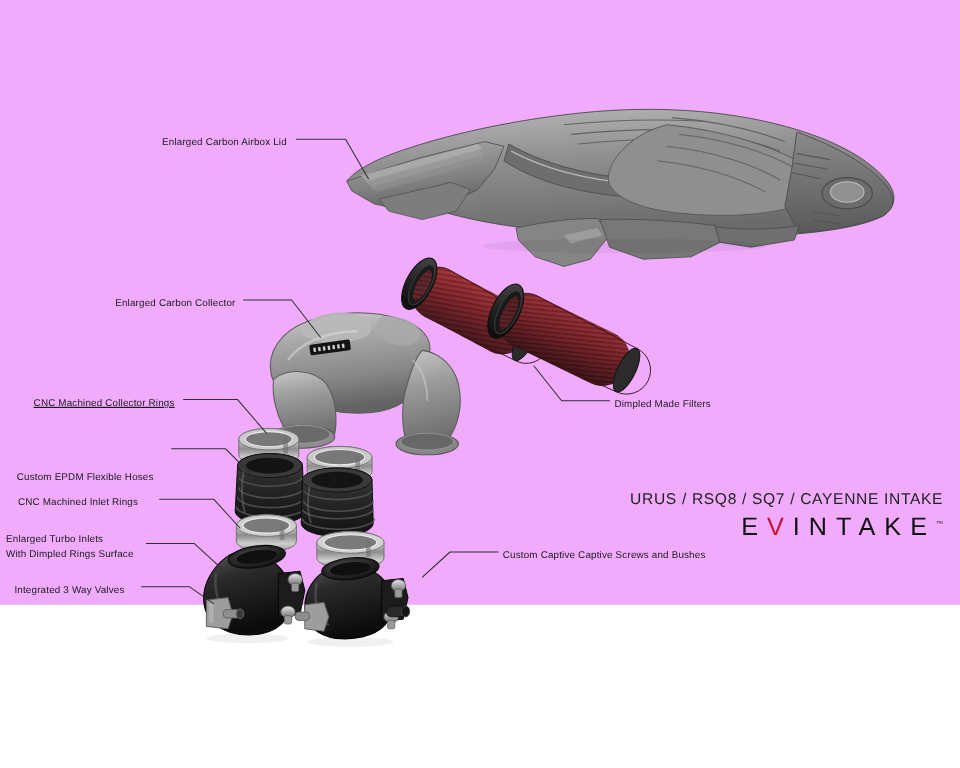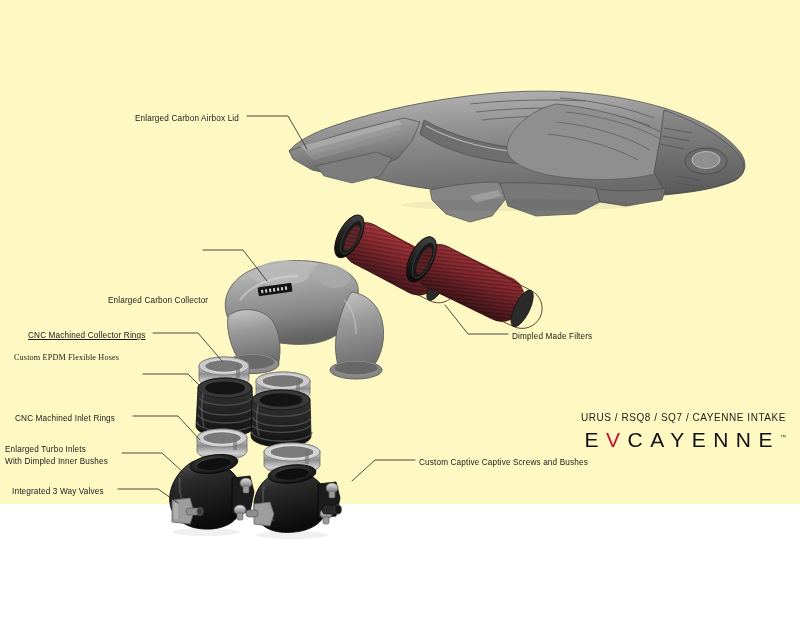--- a/index.html
+++ b/index.html
@@ -1,26 +1,26 @@
 <!DOCTYPE html>
 <html><head>
 <meta charset="utf-8">
 <style>
   html,body{margin:0;padding:0;background:#fff;}
   body{width:800px;height:640px;font-family:"Liberation Sans",sans-serif;overflow:hidden;}
-  #stage{position:relative;width:800px;height:504px;background:#fef9c3;}
+  #stage{position:relative;width:800px;height:504px;background:#f0abfc;}
 
   .callout{position:absolute;font-size:8.2px;color:#1a1a1a;letter-spacing:.15px;white-space:nowrap;line-height:11.5px;}
   .callout.two{white-space:normal;}
 
   svg.leaders{position:absolute;left:0;top:0;width:800px;height:640px;pointer-events:none;}
 
   
   #brand{position:absolute;right:14px;bottom:52px;text-align:right;}
-  #brand .sub{font-size:10px;color:#222;letter-spacing:.55px;margin-bottom:5px;}
+  #brand .sub{font-size:13px;color:#222;letter-spacing:.55px;margin-bottom:5px;}
   #brand .logo{font-size:21px;letter-spacing:7.5px;color:#111;font-weight:400;position:relative;}
   #brand .logo .v{color:#c8102e;}
   #brand .tm{font-size:6px;vertical-align:super;letter-spacing:0;color:#333;}
 </style>
 </head>
 <body>
 
 <div id="stage">
 
   <svg class="leaders" viewBox="0 0 800 640">
@@ -345,45 +345,45 @@
         <polyline points="118,489 158,489 178,503"></polyline>
         <polyline points="508,334 468,334 445,305"></polyline>
         <polyline points="415,460 375,460 352,481"></polyline>
       </g>
   </svg>
 
   <div id="callout-layer">
       <div class="callout" style="left: 135px; top: 113px;">
         <div>Enlarged Carbon Airbox Lid</div>
       </div>
-      <div class="callout" style="left: 108px; top: 247px; margin-top: 48px;">
+      <div class="callout" style="left: 96px; top: 247px;">
         <div>Enlarged Carbon Collector</div>
       </div>
       <div class="callout" style="left: 28px; top: 330px; text-decoration: underline;">
         <div>CNC Machined Collector Rings</div>
       </div>
-      <div class="callout" style="left: 14px; top: 352px; font-family: Liberation Serif, serif;">
+      <div class="callout" style="left: 14px; top: 392px;">
         <div>Custom EPDM Flexible Hoses</div>
       </div>
       <div class="callout" style="left: 15px; top: 413px; text-align: right;">
         <div>CNC Machined Inlet Rings</div>
       </div>
       <div class="callout two" style="left: 5px; top: 444px;">
         <div>Enlarged Turbo Inlets</div>
-        <div>With Dimpled Inner Bushes</div>
+        <div>With Dimpled Rings Surface</div>
       </div>
       <div class="callout" style="left: 12px; top: 486px;">
         <div>Integrated 3 Way Valves</div>
       </div>
       <div class="callout" style="left: 512px; top: 331px;">
         <div>Dimpled Made Filters</div>
       </div>
       <div class="callout" style="left: 419px; top: 457px;">
         <div>Custom Captive Captive Screws and Bushes</div>
       </div>
     </div>
 
   <div id="brand">
     <div class="sub">URUS / RSQ8 / SQ7 / CAYENNE INTAKE</div>
-    <div class="logo"><span>E</span><span class="v">V</span><span>CAYENNE</span><span class="tm">™</span></div>
+    <div class="logo"><span>E</span><span class="v">V</span><span>INTAKE</span><span class="tm">™</span></div>
   </div>
 
 </div>
 
 </body></html>

